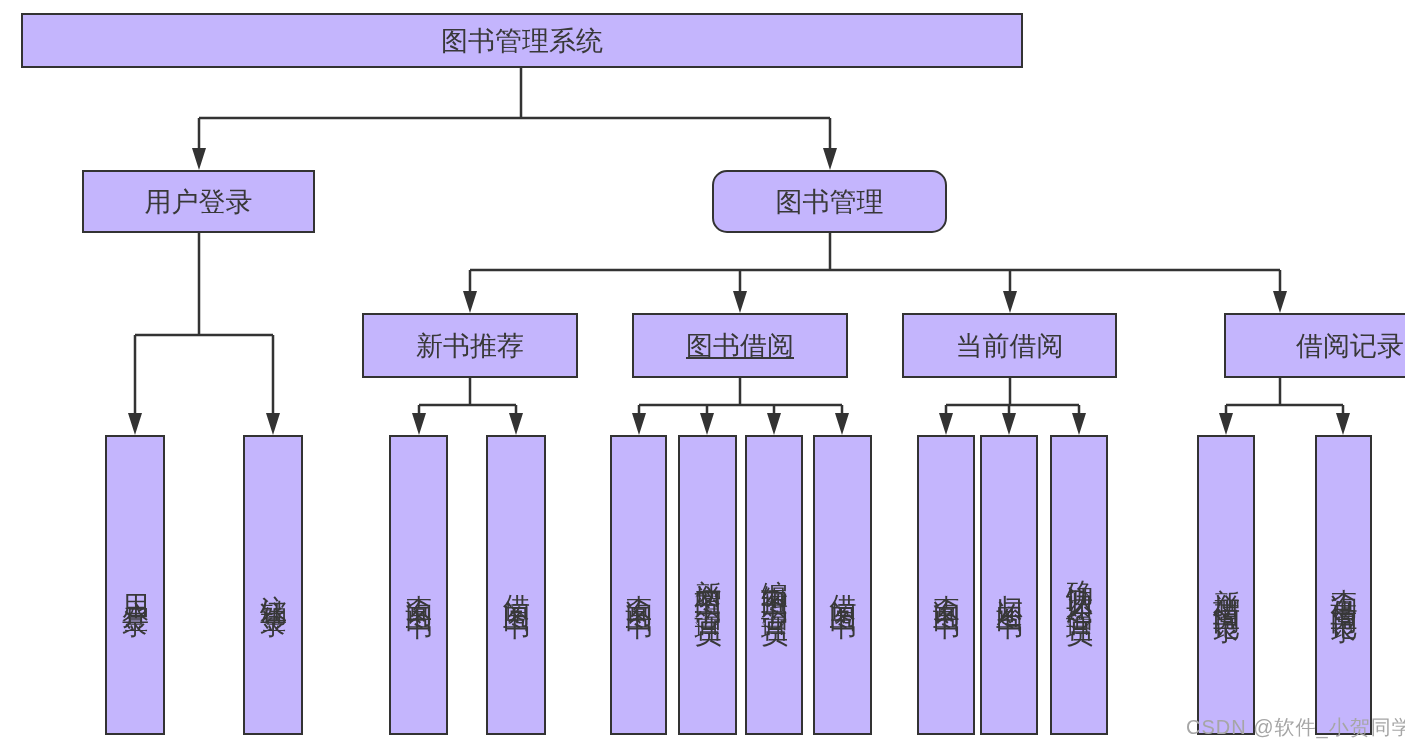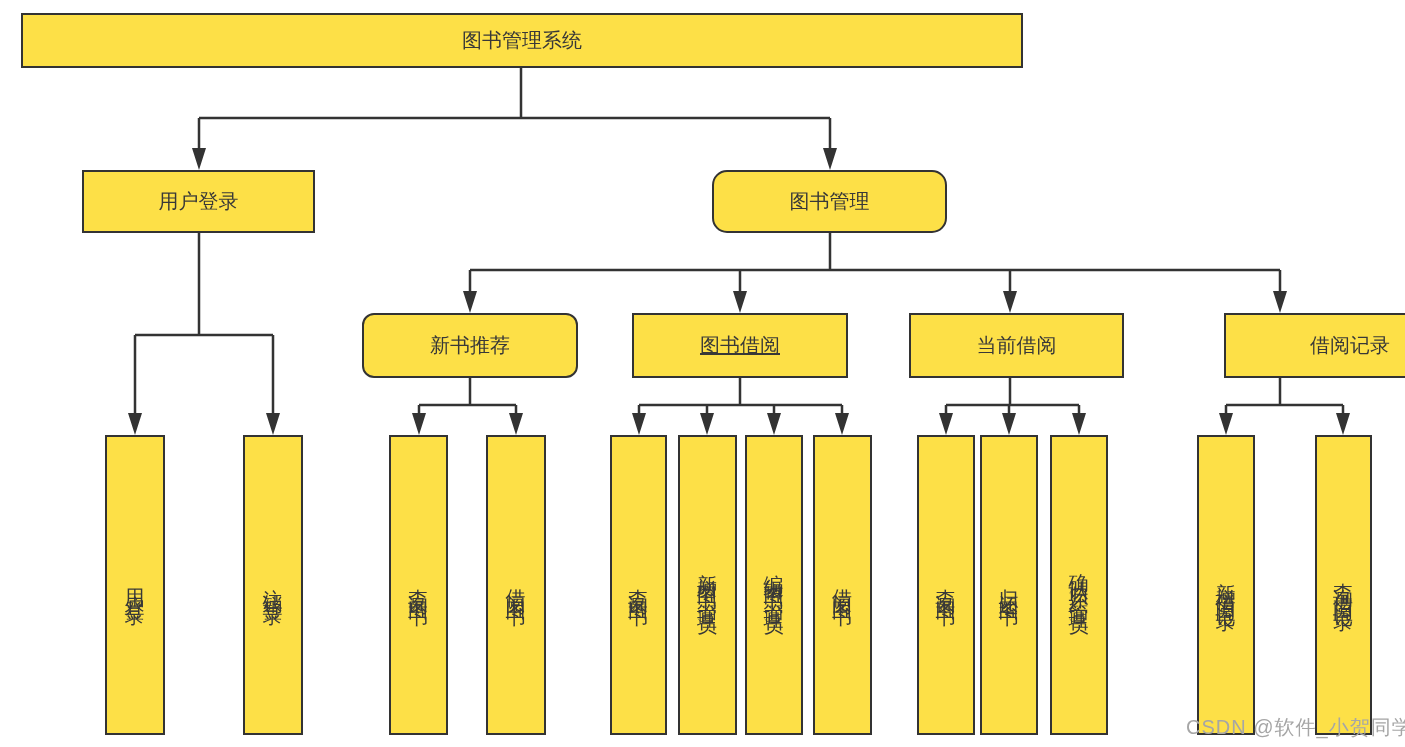--- a/index.html
+++ b/index.html
@@ -7,25 +7,25 @@
     position:relative;
     width:1405px;height:747px;
     background:#ffffff;
     font-family:"Liberation Sans","DejaVu Sans",sans-serif;
     overflow:hidden;
   }
   svg.wires{position:absolute;left:0;top:0;z-index:1;}
   .box{
     position:absolute;
     box-sizing:border-box;
-    background:#fde047;
+    background:#c4b5fd;
     border:2.5px solid #333333;
     display:flex;align-items:center;justify-content:center;
     color:#383838;
-    font-size:20px;
+    font-size:27px;
     z-index:2;
     white-space:nowrap;
   }
   .leaf span{
     writing-mode:vertical-rl;
     letter-spacing:6px;
     line-height:1;
   }
   #watermark{
     position:absolute;
@@ -101,27 +101,27 @@
     <span>图书管理系统</span>
   </div>
 
   <div class="box" style="left:82px;top:170px;width:233px;height:63px;">
     <span>用户登录</span>
   </div>
   <div class="box" style="left:712px;top:170px;width:235px;height:63px;border-radius:15px;">
     <span>图书管理</span>
   </div>
 
-  <div class="box" style="left:362px;top:313px;width:216px;height:65px;border-radius:12px;">
+  <div class="box" style="left:362px;top:313px;width:216px;height:65px;">
     <span>新书推荐</span>
   </div>
   <div class="box" style="left:632px;top:313px;width:216px;height:65px;text-decoration:underline;">
     <span>图书借阅</span>
   </div>
-  <div class="box" style="left:902px;top:313px;width:215px;height:65px;margin-left:7px;">
+  <div class="box" style="left:902px;top:313px;width:215px;height:65px;">
     <span>当前借阅</span>
   </div>
   <div class="box" style="left:1224px;top:313px;width:252px;height:65px;">
     <span>借阅记录</span>
   </div>
 
   <div class="box leaf" style="left:105px;top:435px;width:60px;height:300px;">
     <span>用户登录</span>
   </div>
   <div class="box leaf" style="left:243px;top:435px;width:60px;height:300px;">

